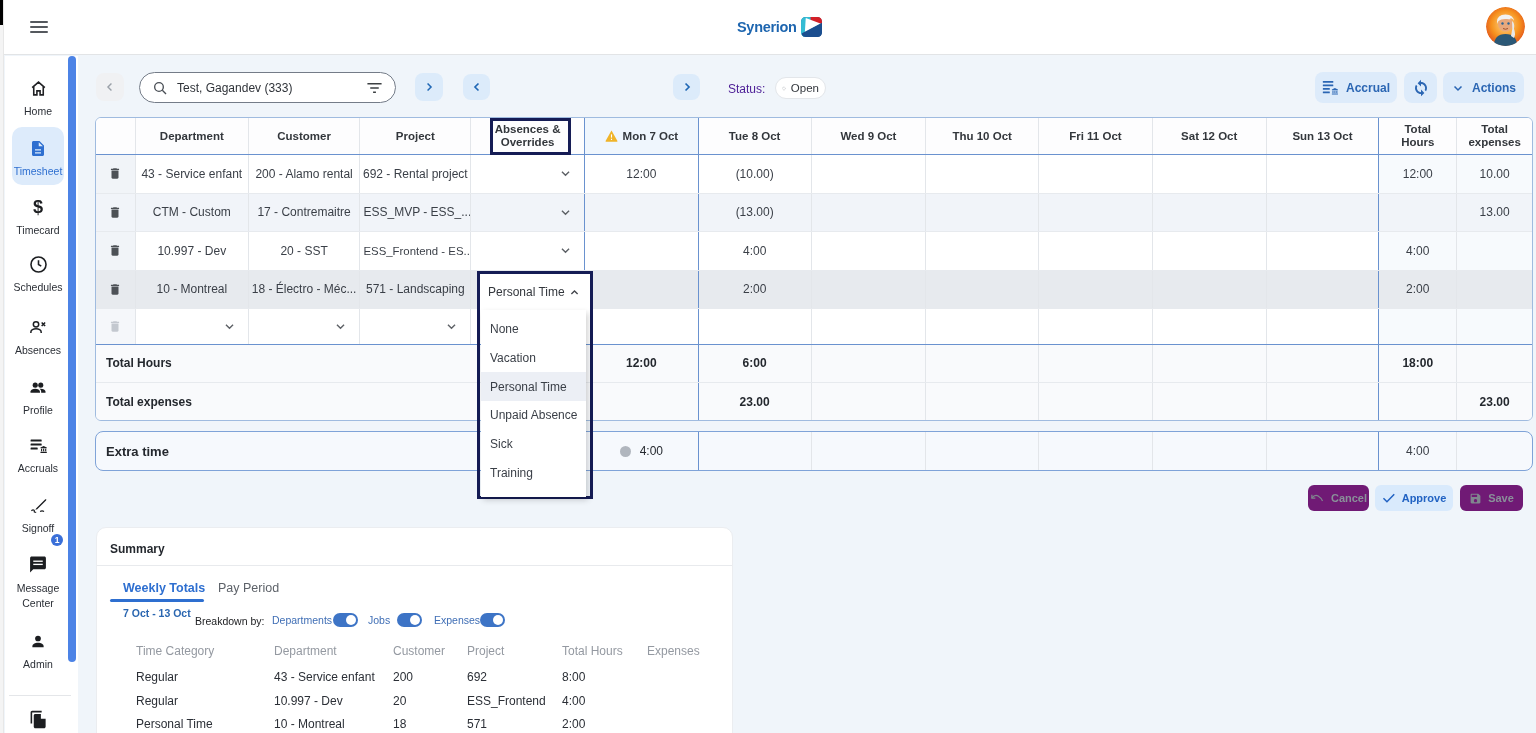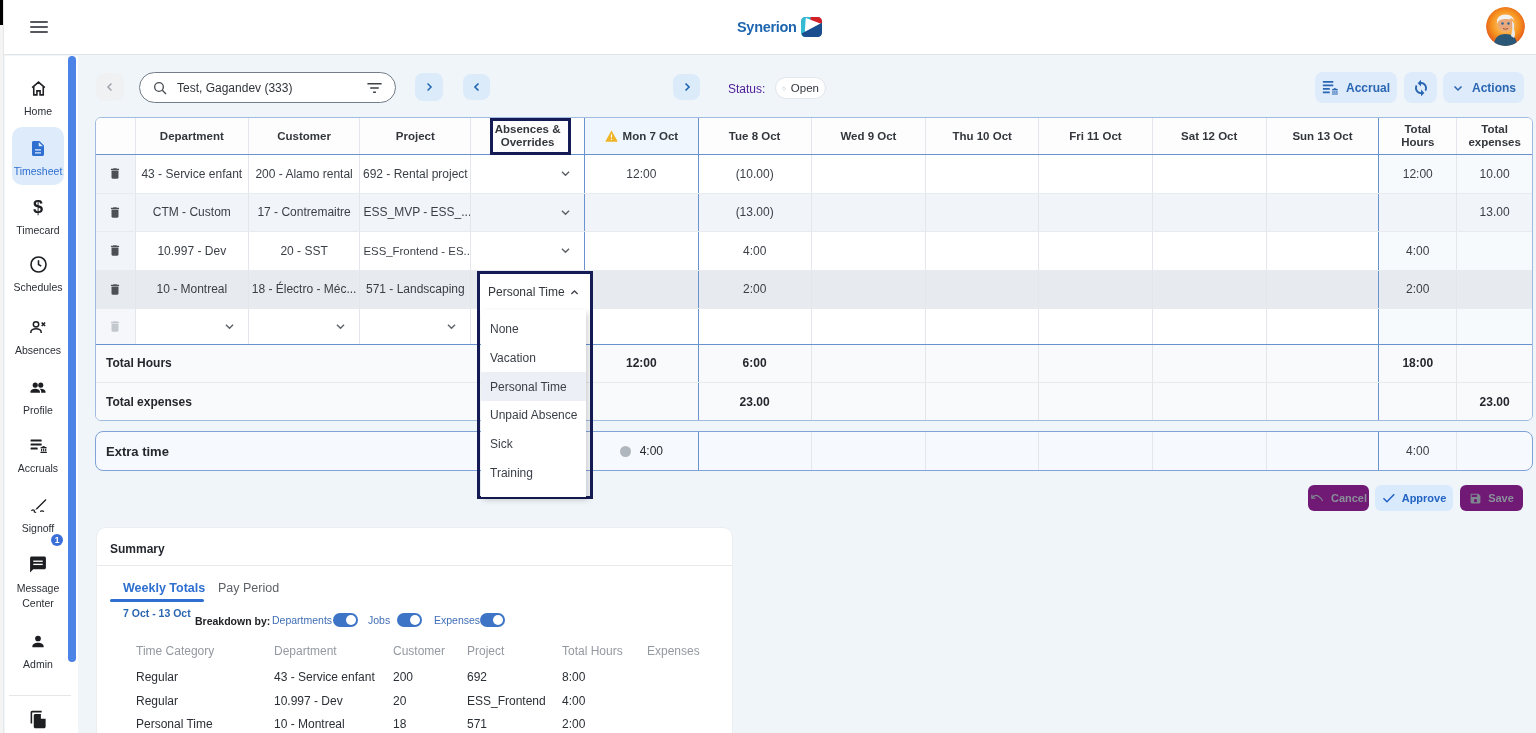--- a/index.html
+++ b/index.html
@@ -473,21 +473,21 @@
     Save
   </div>
 
   <div class="summary">
     <div class="sum-title">Summary</div>
     <div class="sum-div"></div>
     <div class="tab1">Weekly Totals</div>
     <div class="tab2">Pay Period</div>
     <div class="tabline"></div>
     <div class="sumrow" style="left:26px;top:79px;color:#2a66b0;font-weight:bold;font-size:10.5px">7 Oct - 13 Oct</div>
-    <div class="sumrow" style="left:98px;top:87px;color:#202124;font-weight:bold;font-size:10.5px">Breakdown by:</div>
+    <div class="sumrow" style="left:98px;top:87px;color:#202124;font-weight:normal;font-size:10.5px">Breakdown by:</div>
     <div class="sumrow" style="left:175px;top:86px;color:#3f6eb5">Departments</div>
     <div class="toggle" style="left:236px;top:85px"></div>
     <div class="sumrow" style="left:271px;top:86px;color:#3f6eb5">Jobs</div>
     <div class="toggle" style="left:300px;top:85px"></div>
     <div class="sumrow" style="left:337px;top:86px;color:#3f6eb5">Expenses</div>
     <div class="toggle" style="left:383px;top:85px"></div>
     <div class="scol sgray" style="left:39px;top:116px">Time Category</div>
     <div class="scol sgray" style="left:177px;top:116px">Department</div>
     <div class="scol sgray" style="left:296px;top:116px">Customer</div>
     <div class="scol sgray" style="left:370px;top:116px">Project</div>

